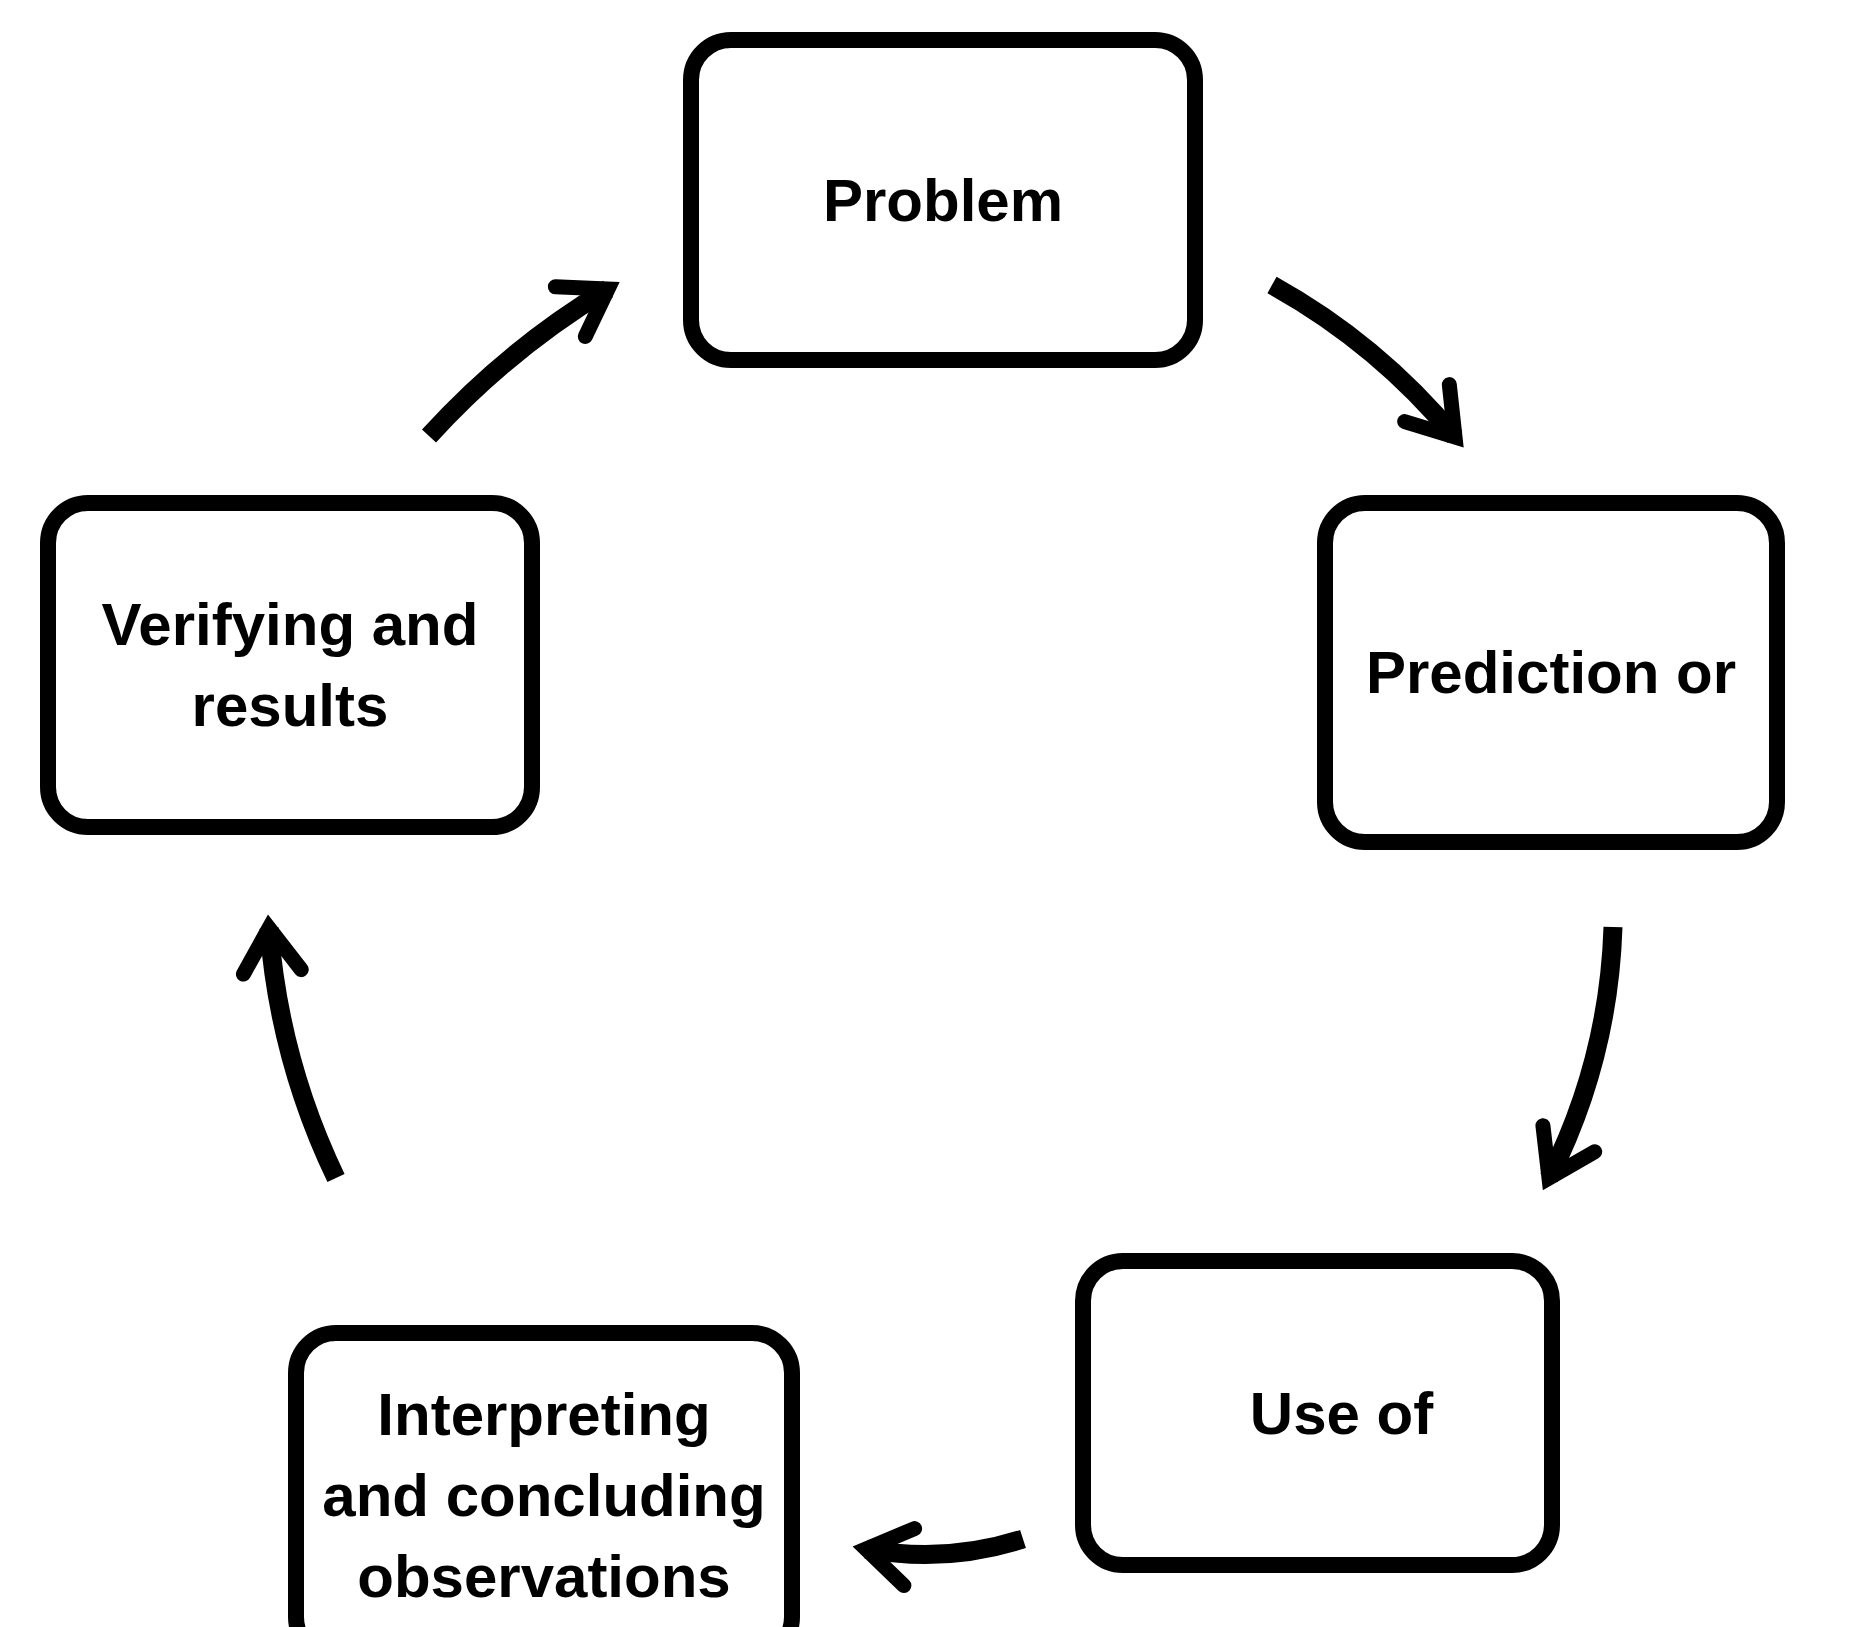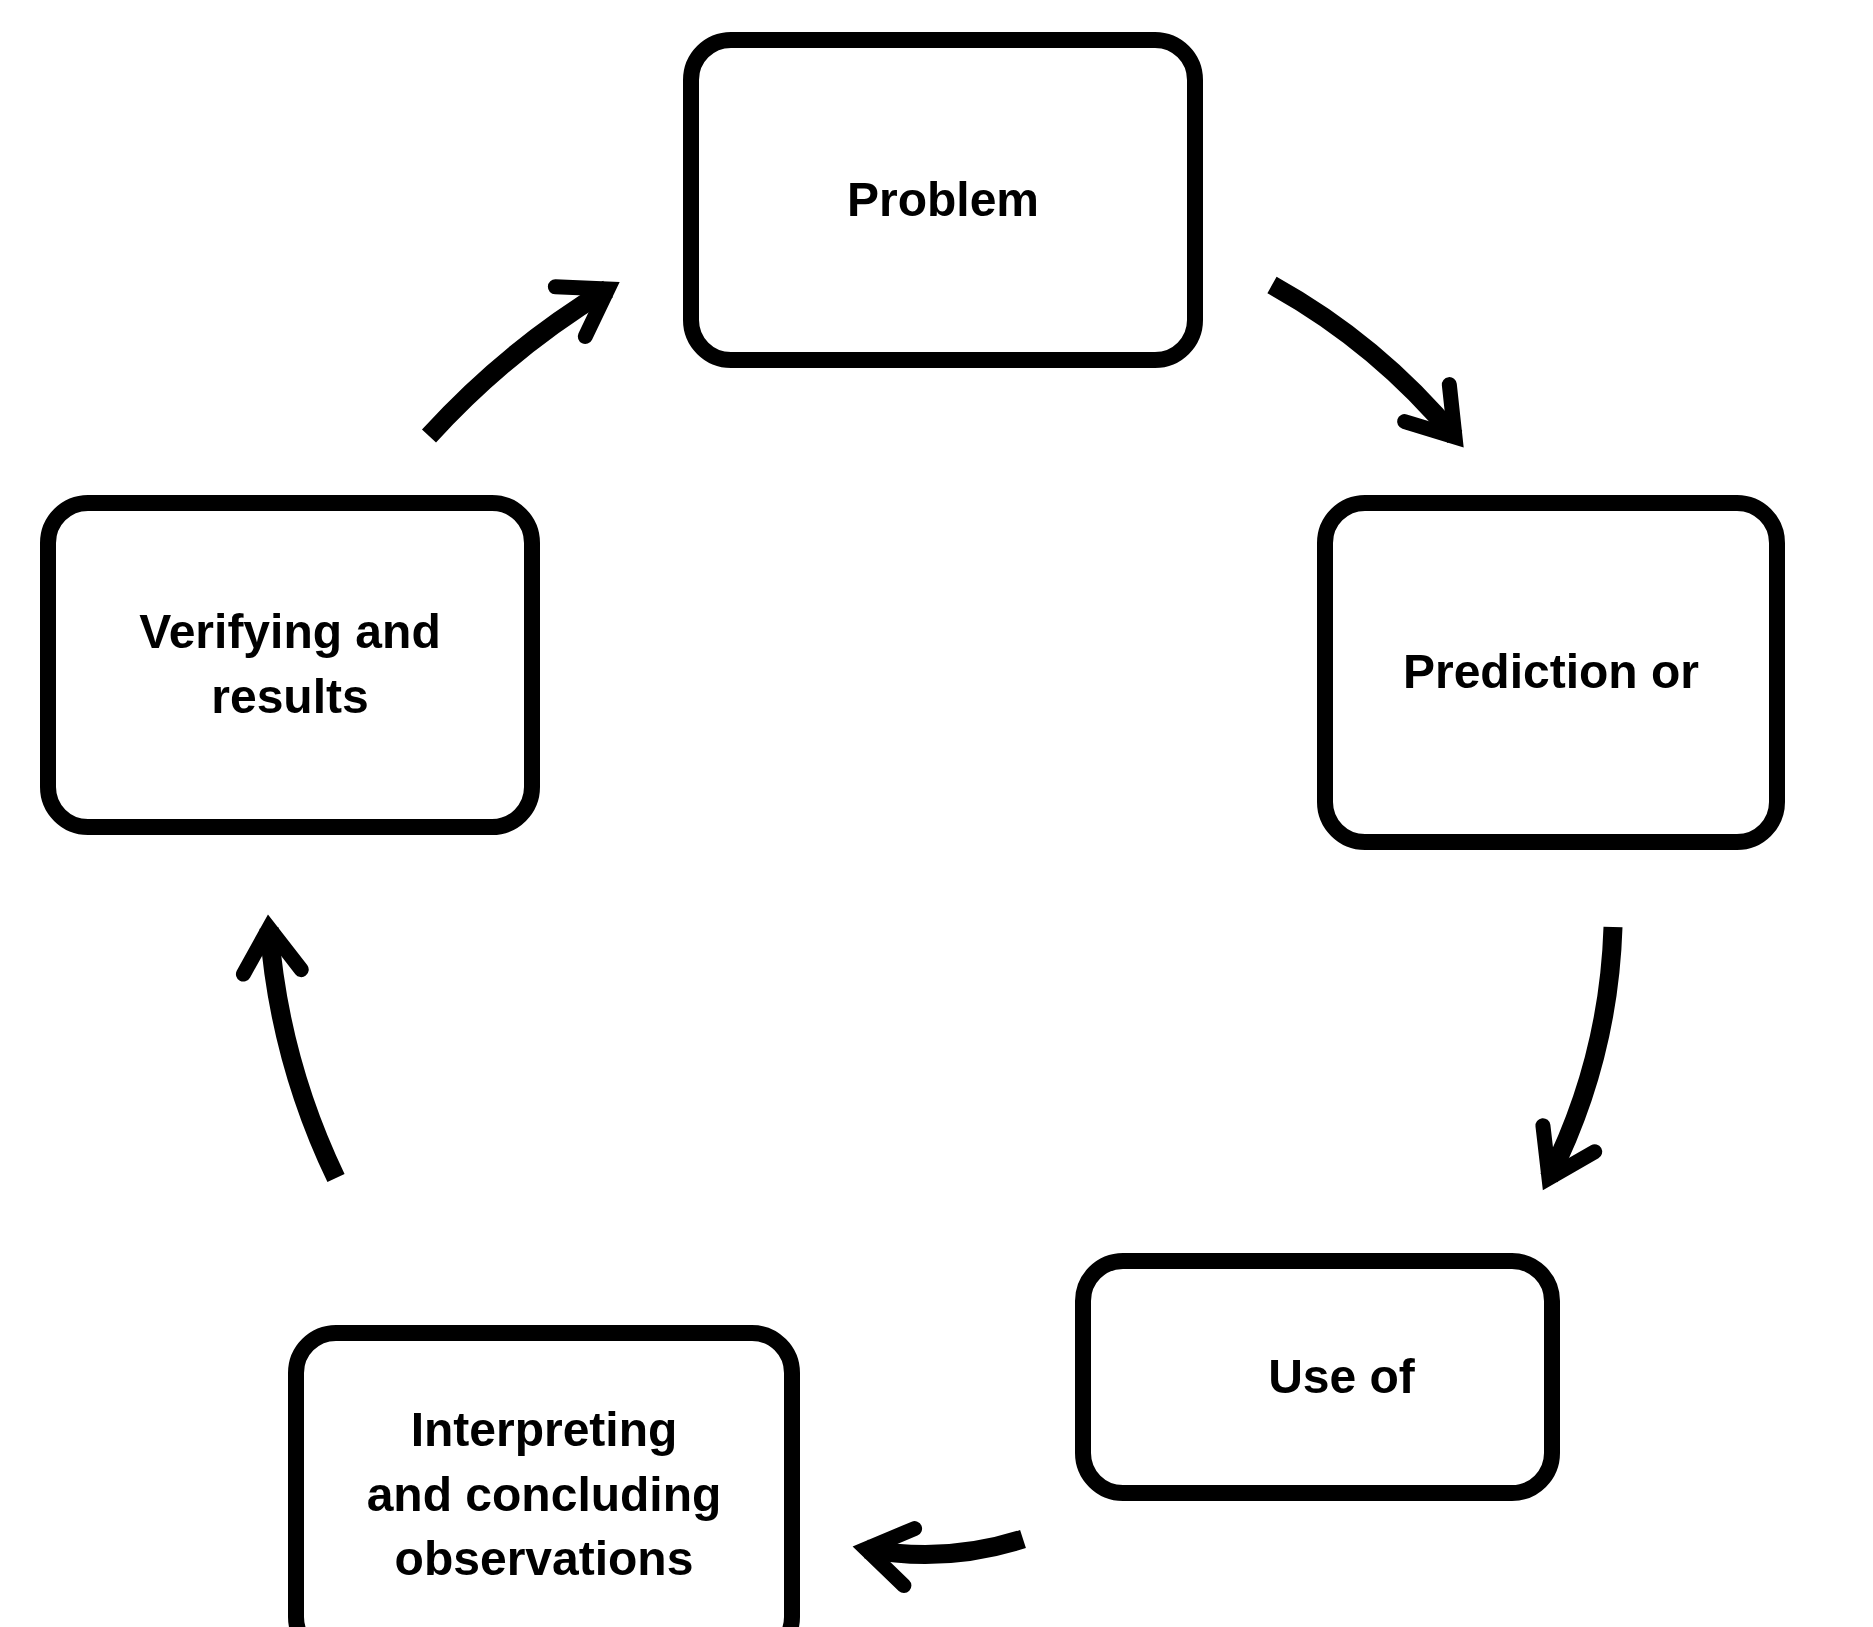--- a/index.html
+++ b/index.html
@@ -27,28 +27,28 @@
     box-sizing: border-box;
     border: 16px solid #000000;
     border-radius: 48px;
     background: #ffffff;
     display: flex;
     flex-direction: column;
     align-items: center;
     justify-content: center;
     text-align: left;
     font-weight: 700;
-    font-size: 48px;
+    font-size: 60px;
     line-height: 1.35;
     color: #000000;
   }
   .node .line { display: block; white-space: nowrap; }
   #node-problem      { left: 683px;  top: 32px;   width: 520px; height: 336px; }
   #node-prediction   { left: 1317px; top: 495px;  width: 468px; height: 355px; }
-  #node-simulation   { left: 1075px; top: 1253px; width: 485px; height: 248px; padding-left: 48px; }
+  #node-simulation   { left: 1075px; top: 1253px; width: 485px; height: 320px; padding-left: 48px; }
   #node-interpreting { left: 288px;  top: 1325px; width: 512px; height: 340px; }
   #node-verifying    { left: 40px;   top: 495px;  width: 500px; height: 340px; }
 </style>
 </head>
 <body>
 
 <div id="stage">
 
   <svg id="arrows" viewBox="0 0 1873 1627" xmlns="http://www.w3.org/2000/svg" aria-hidden="true">
     <defs>

